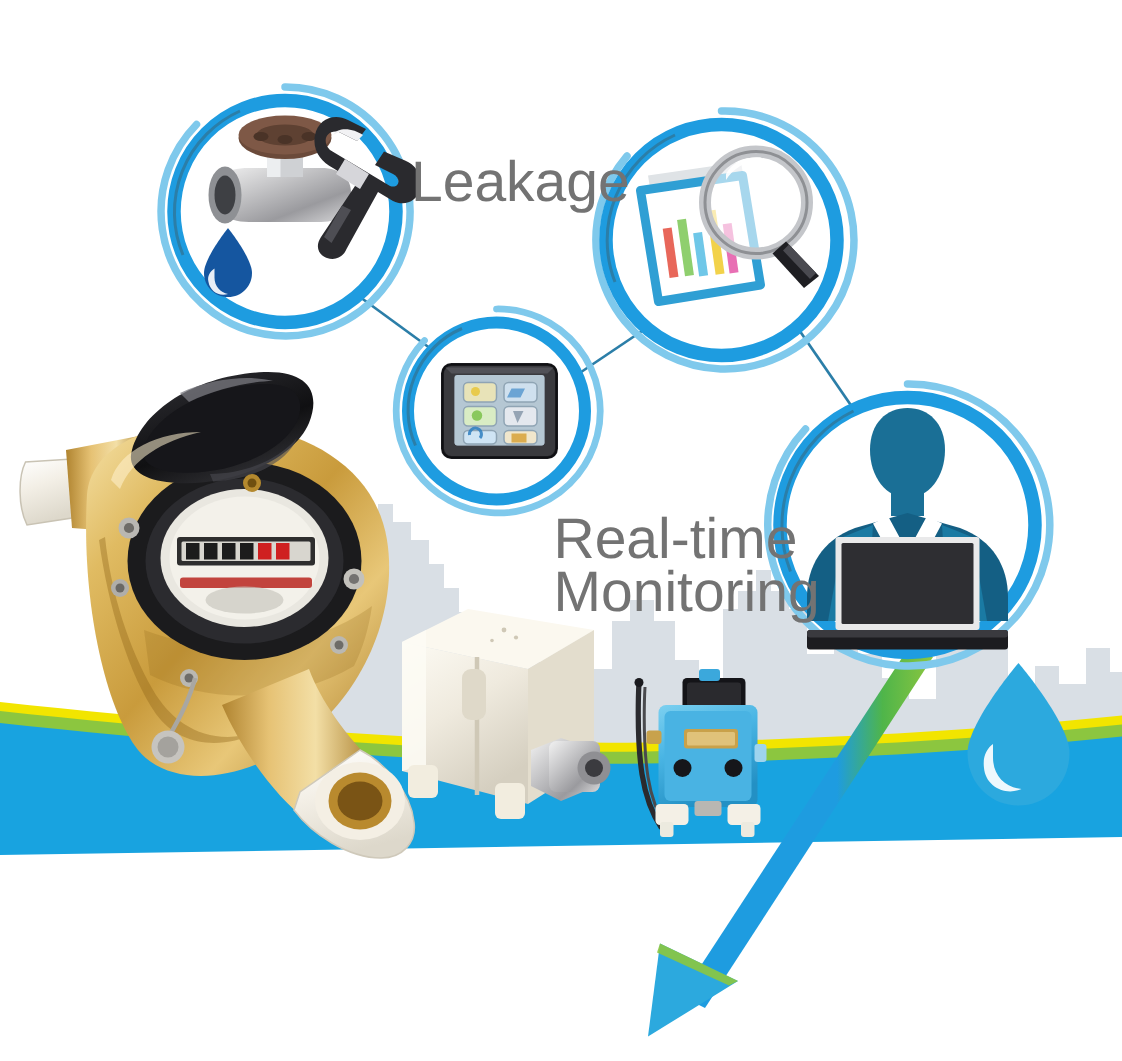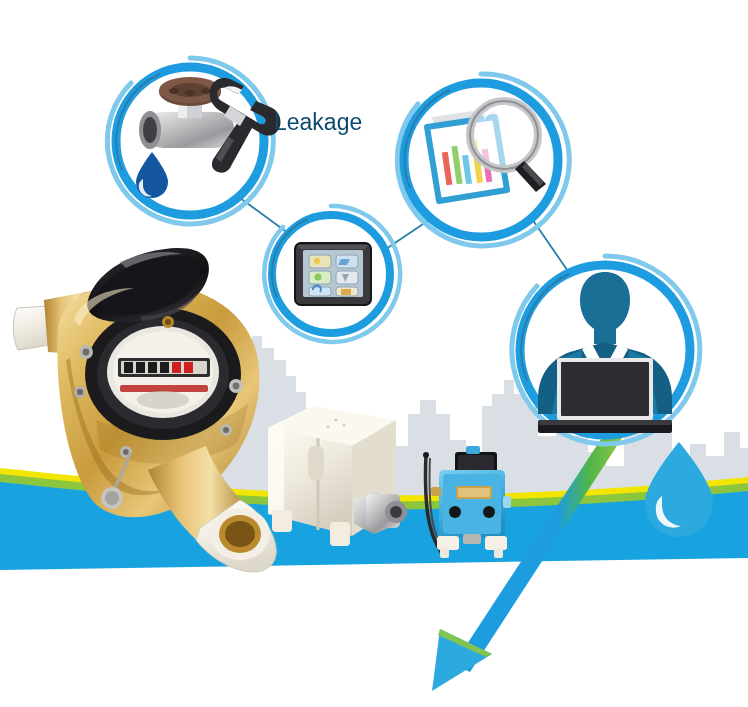--- a/index.html
+++ b/index.html
@@ -7,22 +7,22 @@
     width:748px;height:707px;
     background:#ffffff;
     font-family:"Liberation Sans","DejaVu Sans",sans-serif;
     overflow:hidden;
     position:relative;
   }
   #stage{position:absolute;left:0;top:0;width:748px;height:707px;overflow:hidden;background:#fff;}
   #stage svg.layer{position:absolute;left:0;top:0;width:748px;height:707px;}
   .label{
     position:absolute;
-    color:#0c4a6e;
-    font-size:23px;
+    color:#737373;
+    font-size:38px;
     font-weight:400;
     letter-spacing:0px;
     line-height:34px;
     white-space:pre;
   }
   #label-leakage{left:274px;top:105px;}
   #label-analysis{left:576px;top:168px;}
   #label-realtime{left:369px;top:343px;line-height:35px;}
 </style>
 </head>
@@ -399,14 +399,15 @@
       <rect x="561" y="362" width="88" height="54" rx="1" fill="#2e2e32"></rect>
 
       <rect x="538" y="420" width="134" height="13" rx="2" fill="#1c1c20"></rect>
       <rect x="538" y="420" width="134" height="5" rx="2" fill="#3a3a3f"></rect>
     </g>
   </svg>
 
   <div class="label" id="label-leakage">Leakage</div>
 
 
+  <div class="label" id="label-realtime"><span>Real-time</span><br><span>Monitoring</span></div>
 
 </div>
 
 </body></html>

